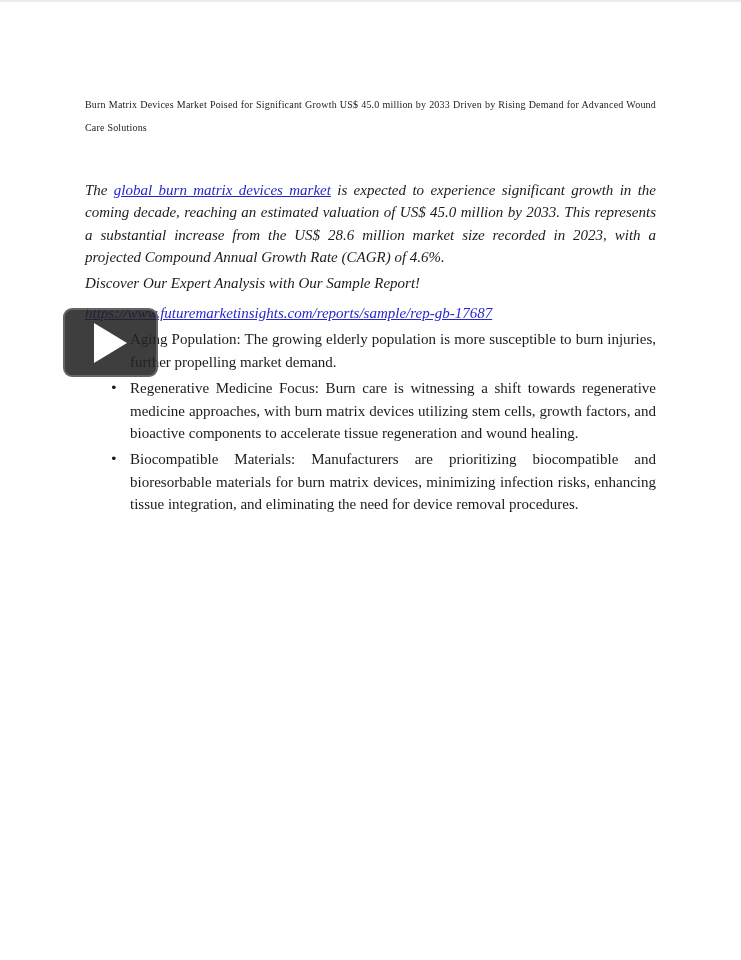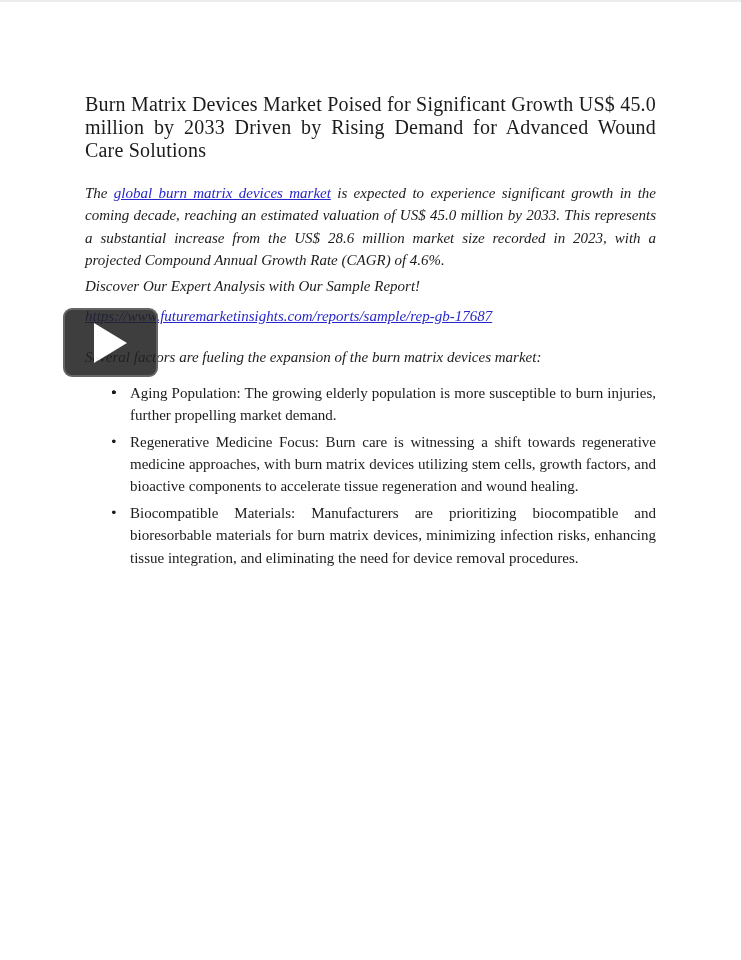--- a/index.html
+++ b/index.html
@@ -20,32 +20,32 @@
   }
   .doc {
     position: absolute;
     left: 85px;
     top: 93px;
     width: 571px;
     font-size: 15px;
     line-height: 22.4px;
   }
   .title {
-    font-size: 20px;
+    font-size: 10px;
     font-weight: normal;
     line-height: 23px;
-    margin: 0 0 20px 0;
+    margin: 0 0 40px 0;
     text-align: justify;
     letter-spacing: 0.2px;
   }
   p { margin: 0; text-align: justify; font-style: italic; }
   .intro   { margin-bottom: 3px; }
   .growth  { margin-bottom: 4px; }
   .cta     { margin-bottom: 8px; }
-  .url-line{ margin-bottom: 19px; }
+  .url-line{ margin-bottom: 3px; }
   .factors-intro { margin-bottom: 13px; }
   a, .link {
     color: #2626cc;
     text-decoration: underline;
     cursor: pointer;
   }
   ul.factors {
     list-style: none;
     margin: 0;
     padding: 0;
@@ -95,21 +95,20 @@
 
   <h1 class="title">Burn Matrix Devices Market Poised for Significant Growth US$ 45.0 million by 2033 Driven by Rising Demand for Advanced Wound Care Solutions</h1>
 
   <p class="intro"><span>The </span><a class="link">global burn matrix devices market</a><span> is expected to experience significant growth in the coming decade, reaching an estimated valuation of US$ 45.0 million by 2033. This represents a substantial increase from the US$ 28.6 million market size recorded in 2023, with a projected Compound Annual Growth Rate (CAGR) of 4.6%.</span></p>
 
 
   <p class="cta">Discover Our Expert Analysis  with Our Sample Report!</p>
 
   <p class="url-line"><a class="link">https://www.futuremarketinsights.com/reports/sample/rep-gb-17687</a></p>
 
-  <p class="factors-intro">Several factors are fueling  the expansion  of the burn matrix  devices market:</p>
 
   <ul class="factors">
     <li>
       <span class="dot">•</span>
     </li>
     <li>
       <span class="dot">•</span>
     </li>
     <li>
       <span class="dot">•</span>

